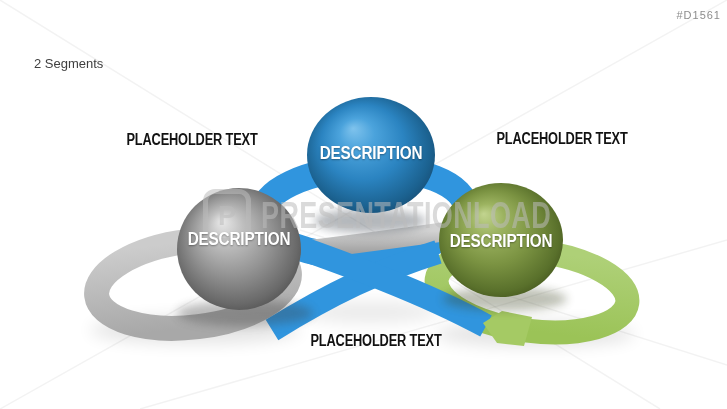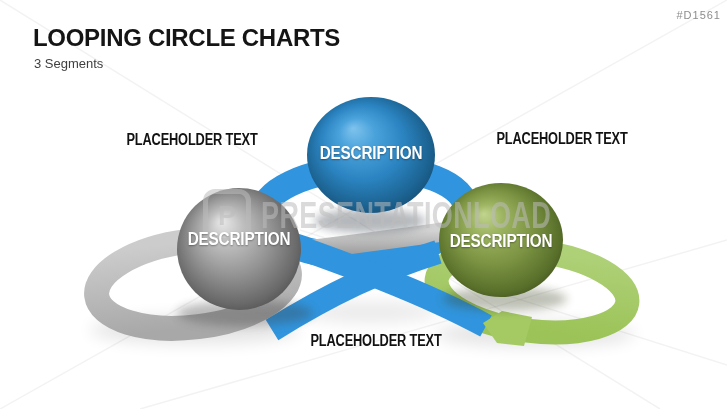--- a/index.html
+++ b/index.html
@@ -142,22 +142,21 @@
     <ellipse cx="371" cy="155" rx="64" ry="58" fill="url(#gradSphereBlue)"></ellipse>
     <ellipse cx="239" cy="249" rx="62" ry="61" fill="url(#gradSphereGray)"></ellipse>
     <ellipse cx="501" cy="240" rx="62" ry="57" fill="url(#gradSphereGreen)"></ellipse>
   </svg>
 
   <div class="watermark">
     <div class="watermark-logo">P</div>
     <div class="watermark-text">PRESENTATIONLOAD</div>
   </div>
 
-  <div class="title">LOOPING CIRCLE CHARTS</div>
-  <div class="subtitle">3 Segments</div>
+  <div class="subtitle">2 Segments</div>
   <div class="product-id">#D1561</div>
 
   <div class="cond placeholder" style="left:192px;top:140px;">PLACEHOLDER TEXT</div>
   <div class="cond placeholder" style="left:562px;top:139px;">PLACEHOLDER TEXT</div>
   <div class="cond placeholder" style="left:376px;top:341px;">PLACEHOLDER TEXT</div>
 
   <div class="cond description" style="left:371px;top:153px;">DESCRIPTION</div>
   <div class="cond description" style="left:239px;top:239px;">DESCRIPTION</div>
   <div class="cond description" style="left:501px;top:241px;">DESCRIPTION</div>
 

